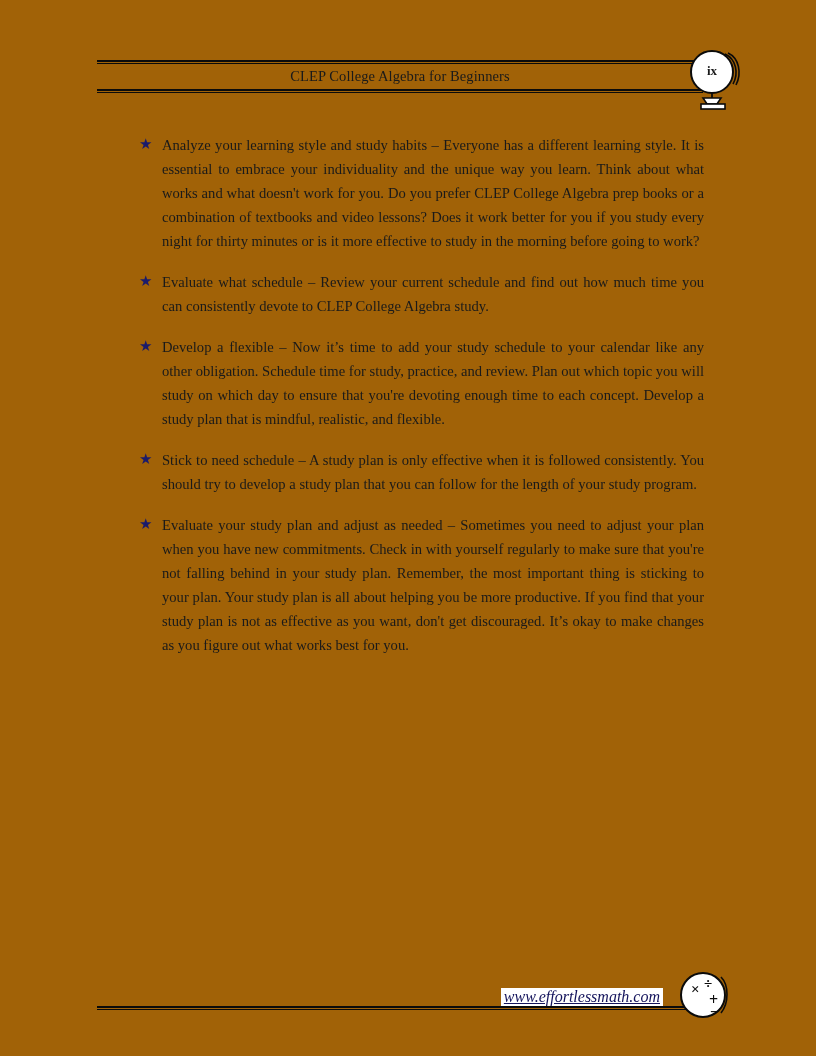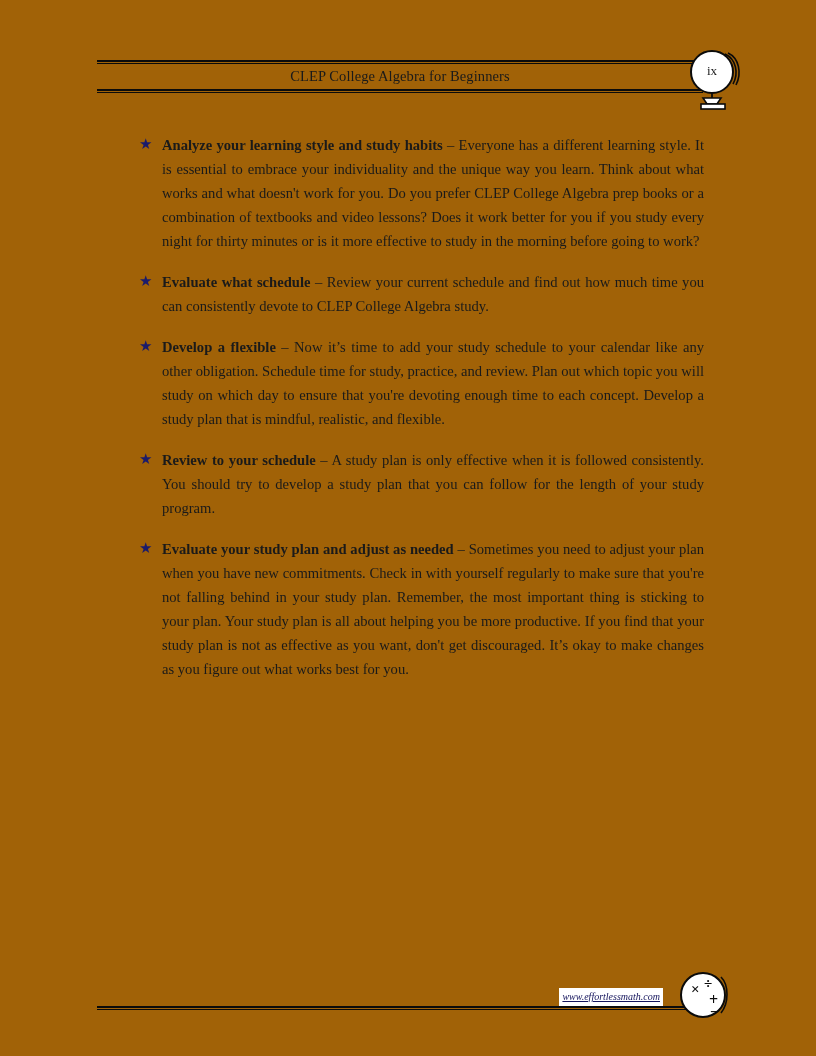--- a/index.html
+++ b/index.html
@@ -49,20 +49,21 @@
     white-space: nowrap;
   }
 
   
   .globe {
     position: absolute;
     left: 592px;
     top: -7px;
     width: 58px;
     height: 62px;
+    font-weight: bold;
   }
   .globe svg { display: block; }
   .globe-number {
     position: absolute;
     left: 0;
     top: 15px;
     width: 46px;
     text-align: center;
     font-size: 13px;
     line-height: 14px;
@@ -90,40 +91,40 @@
     position: absolute;
     left: -1px;
     top: 4px;
     width: 14px;
     height: 14px;
     line-height: 14px;
     font-size: 15px;
     color: #1b1b6b;
   }
   .lead {
-    font-weight: bold;
+    font-weight: normal;
   }
 
   
   .footer {
     position: absolute;
     left: 97px;
     top: 1000px;
     width: 606px;
     height: 20px;
   }
   .footer .rule-double {
     top: 6px;
   }
   .footer-url {
     position: absolute;
     right: 40px;
     top: -12px;
     font-style: italic;
-    font-size: 10px;
+    font-size: 16px;
     line-height: 18px;
     color: #14145c;
     text-decoration: underline;
     background: #ffffff;
     padding: 0 3px;
     white-space: nowrap;
   }
   .mathlogo {
     position: absolute;
     left: 580px;
@@ -165,21 +166,21 @@
 
     <div class="bullet-item">
       <span class="star">★</span><span class="lead">Evaluate what schedule</span><span> – Review your current schedule and find out how much time you can consistently devote to CLEP College Algebra study.</span>
     </div>
 
     <div class="bullet-item">
       <span class="star">★</span><span class="lead">Develop a flexible</span><span> – Now it’s time to add your study schedule to your calendar like any other obligation. Schedule time for study, practice, and review. Plan out which topic you will study on which day to ensure that you're devoting enough time to each concept. Develop a study plan that is mindful, realistic, and flexible.</span>
     </div>
 
     <div class="bullet-item">
-      <span class="star">★</span><span class="lead">Review to your schedule</span><span> – A study plan is only effective when it is followed consistently. You should try to develop a study plan that you can follow for the length of your study program.</span>
+      <span class="star">★</span><span class="lead">Stick to need schedule</span><span> – A study plan is only effective when it is followed consistently. You should try to develop a study plan that you can follow for the length of your study program.</span>
     </div>
 
     <div class="bullet-item">
       <span class="star">★</span><span class="lead">Evaluate your study plan and adjust as needed</span><span> – Sometimes you need to adjust your plan when you have new commitments. Check in with yourself regularly to make sure that you're not falling behind in your study plan. Remember, the most important thing is sticking to your plan. Your study plan is all about helping you be more productive. If you find that your study plan is not as effective as you want, don't get discouraged. It’s okay to make changes as you figure out what works best for you.</span>
     </div>
 
   </div>
 
   <div class="footer">
     <div class="rule-double"></div>

